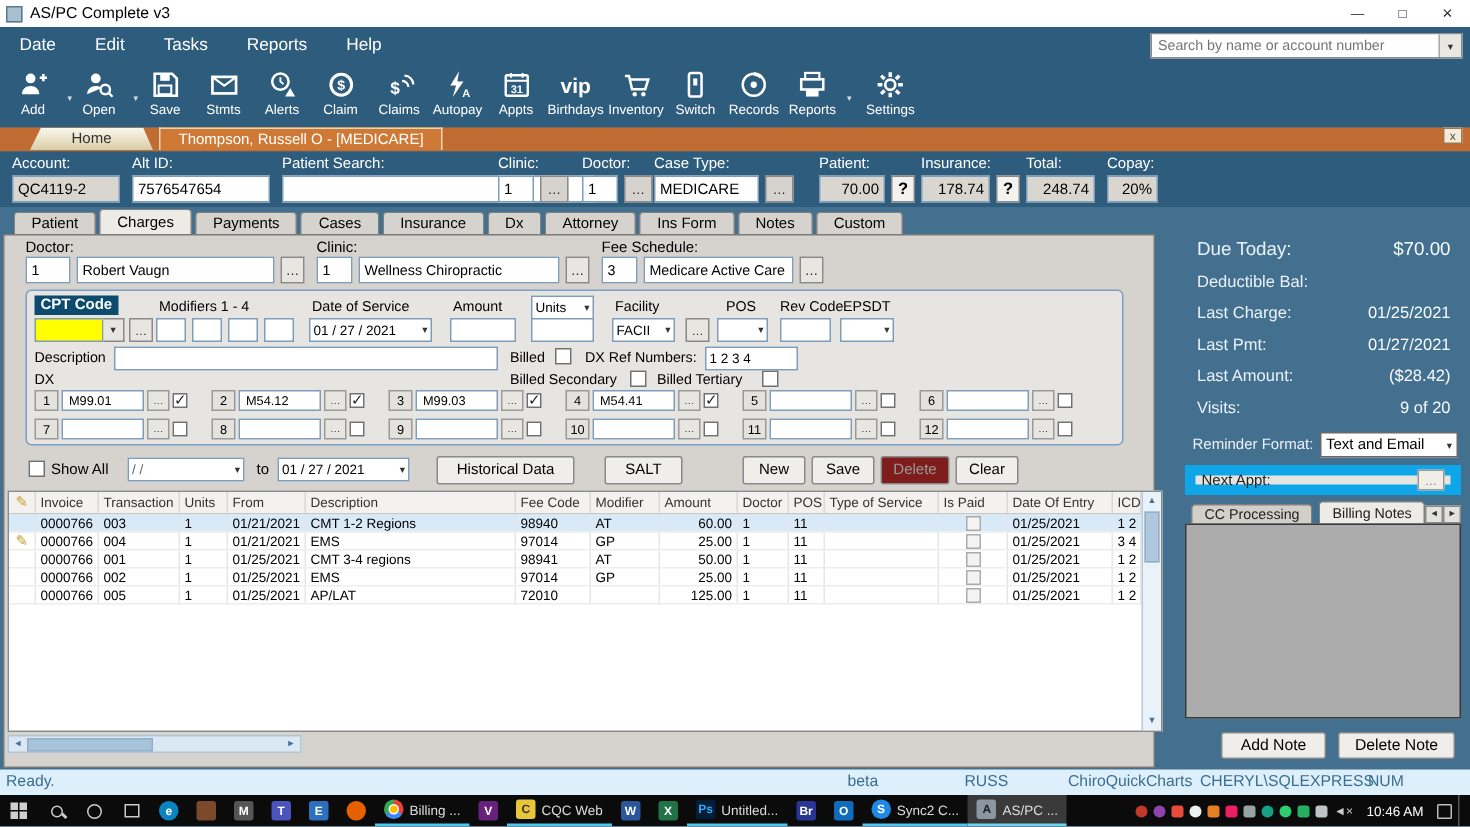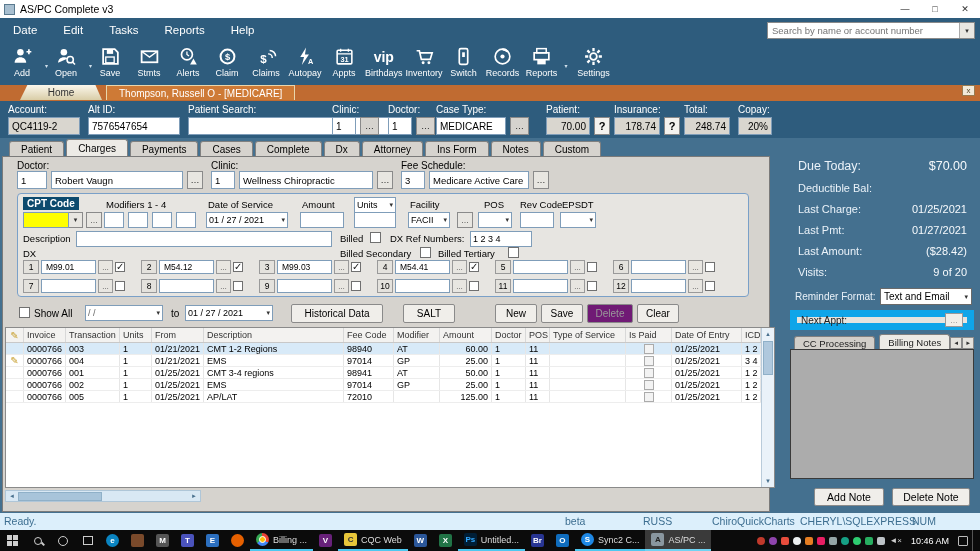--- a/index.html
+++ b/index.html
@@ -75,21 +75,21 @@
   .dxrow{position:absolute;left:5px;display:flex;gap:4px}
   .dxcell{display:flex;align-items:center;gap:2px;width:114px}
   .dxn{width:16px;height:14px;background:#E4E2DD;border:1px solid #9a9a9a;font-size:8.5px;display:flex;align-items:center;justify-content:center;flex:none}
   .dxin{width:55px;height:14px;background:#fff;border:1px solid #7F9DB9;font-size:8.5px;padding:0 4px;display:flex;align-items:center;flex:none}
   .mdots{width:15px;height:14px;background:#E8E6E1;border:1px solid #9a9a9a;font-size:7px;color:#333;display:flex;align-items:center;justify-content:center;flex:none}
   .cbs{width:10px;height:10px}
 
   
   .frow{position:absolute;left:0;top:146px;width:100%;height:20px;font-size:10px}
   .btn{position:absolute;height:19px;background:#F0EEEA;border:1px solid #8a8a8a;border-radius:2px;font-size:10px;color:#000;display:flex;align-items:center;justify-content:center}
-  .btn.disabled{color:#9a9a9a;background:#701a75}
+  .btn.disabled{color:#9a9a9a;background:#7f1d1d}
 
   
   .grid{position:absolute;left:2px;top:170px;width:770px;height:161px;background:#fff;border:1px solid #8a8a8a;overflow:hidden}
   .gtable{position:absolute;left:0;top:0;right:13px}
   .grow{display:grid;grid-template-columns:18px 42px 54px 32px 52px 140px 50px 46px 52px 34px 24px 76px 46px 70px 1fr;height:12px;border-bottom:1px solid #EDEDED;align-items:center}
   .grow.hdr{height:15px;background:#F3F2F0;border-bottom:1px solid #C8C8C8;color:#333}
   .gc{font-size:9px;padding:0 3px;white-space:nowrap;overflow:hidden;border-right:1px solid #E6E6E6;height:100%;display:flex;align-items:center}
   .grow.hdr .gc{border-right:1px solid #D8D8D8}
   .gc.rt{justify-content:flex-end}
   .gc.ctr{justify-content:center}
@@ -385,21 +385,21 @@
       <span class="fin gray rt" style="width:34px">20%</span>
     </span>
   </div>
 
   <div class="lpanel">
     <div class="ptabs">
       <span class="ptab">Patient</span>
       <span class="ptab active">Charges</span>
       <span class="ptab">Payments</span>
       <span class="ptab">Cases</span>
-      <span class="ptab">Complete</span>
+      <span class="ptab">Insurance</span>
       <span class="ptab">Dx</span>
       <span class="ptab">Attorney</span>
       <span class="ptab">Ins Form</span>
       <span class="ptab">Notes</span>
       <span class="ptab">Custom</span>
     </div>
     <div class="pbody">
 
       <span class="lbl" style="left:14px;top:3px">Doctor:</span>
       <span class="tin" style="left:14px;top:14px;width:30px">1</span>

